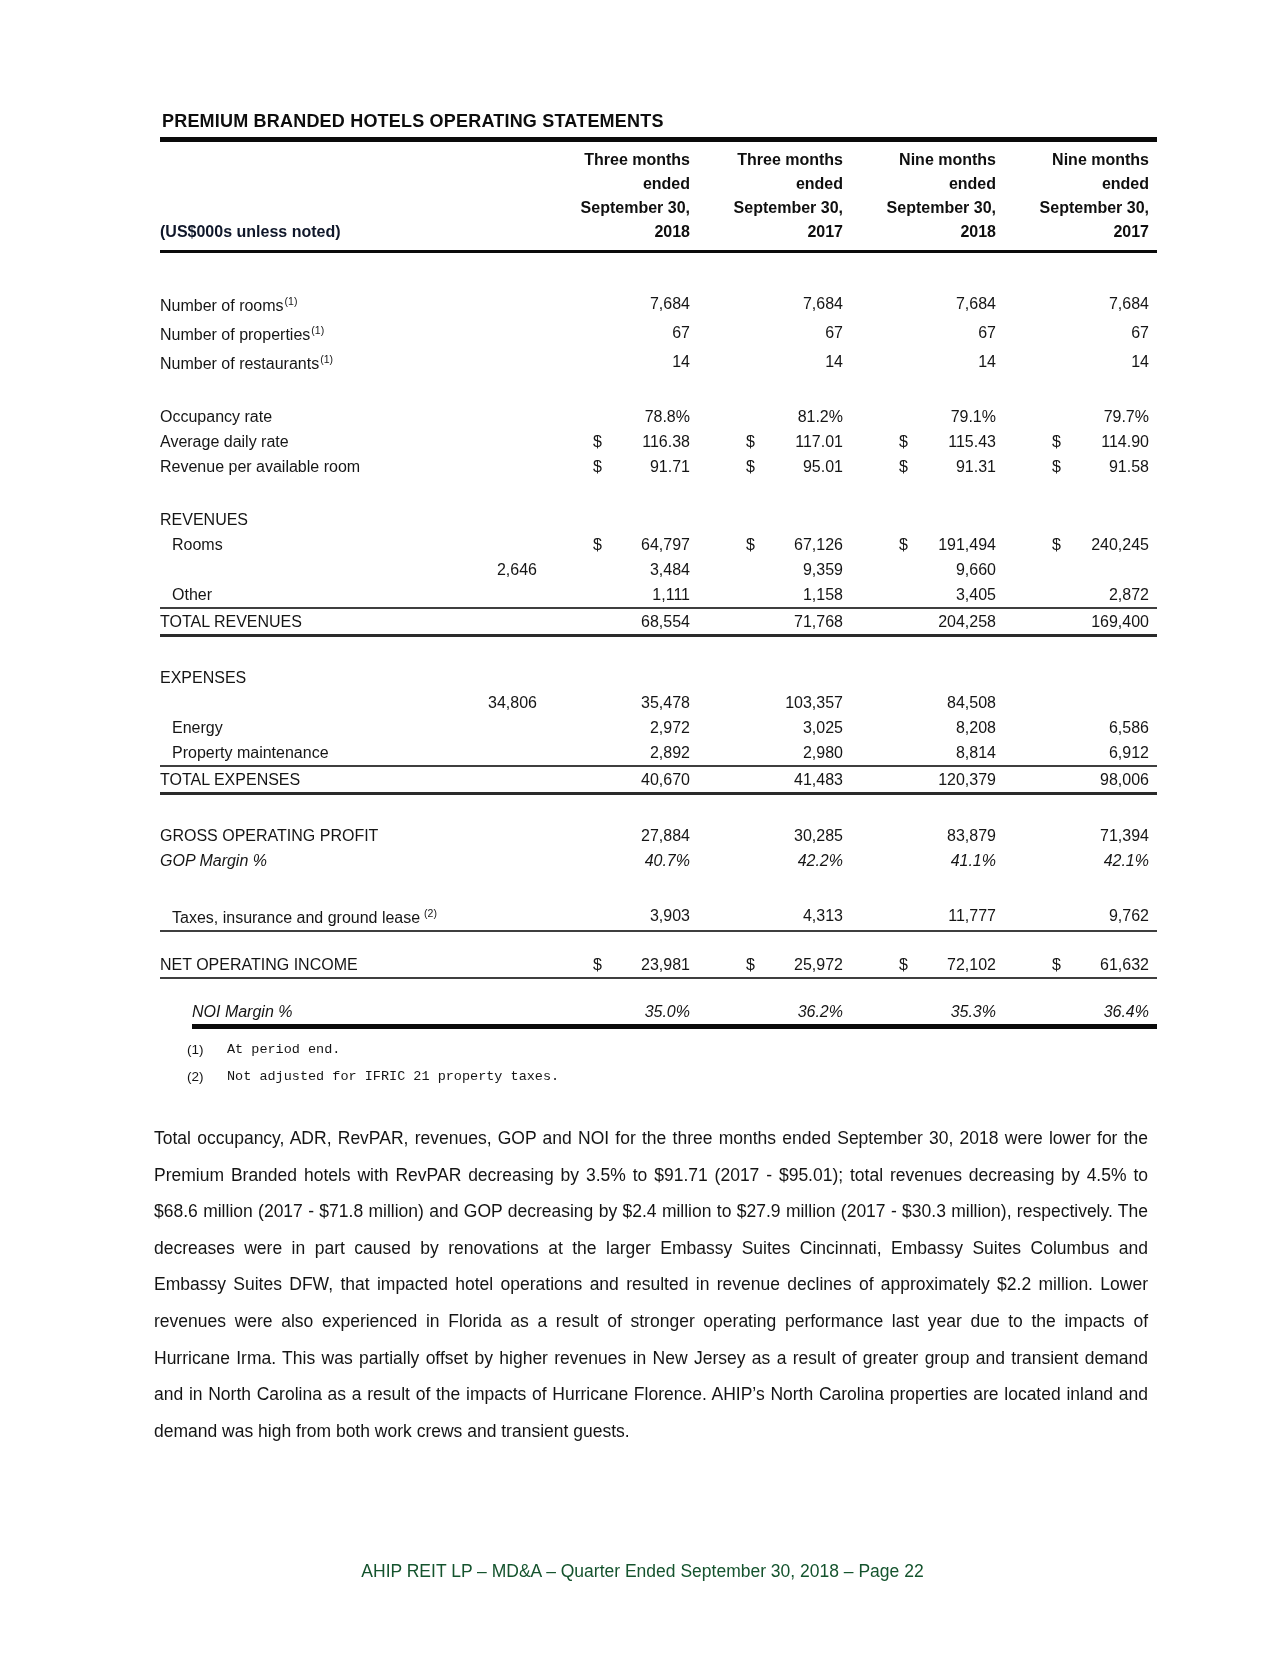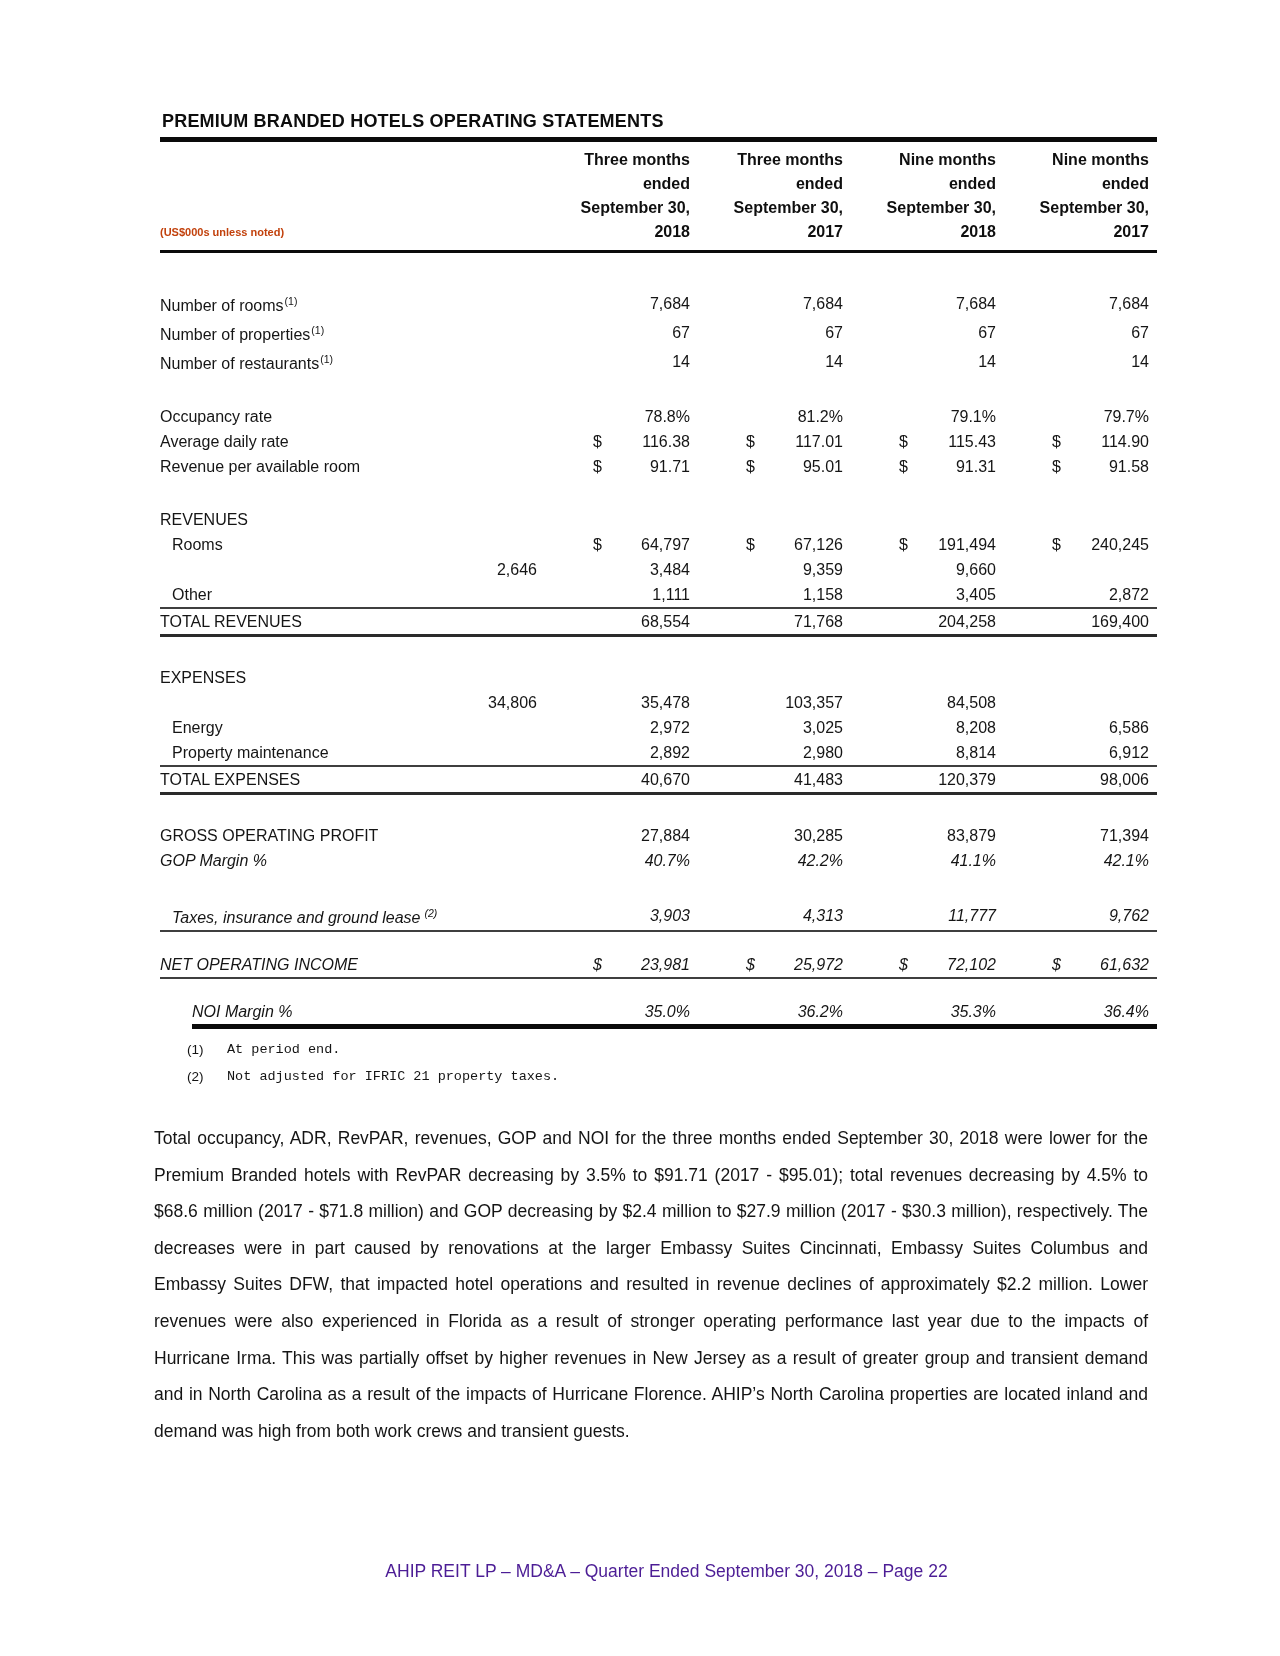--- a/index.html
+++ b/index.html
@@ -15,54 +15,54 @@
   }
 
   
   .optable{width:997px;}
   .trow{display:grid;grid-template-columns:1fr 153px 153px 153px 153px;padding-right:8px;box-sizing:border-box;}
   .thead{
     border-top:5px solid #0a0a0a;border-bottom:3px solid #0a0a0a;
     padding-top:6px;padding-bottom:6px;
   }
   .thead .hcol{font-weight:bold;text-align:right;font-size:16px;line-height:24px;color:#0f0f0f;}
-  .thead .hlabel{display:flex;align-items:flex-end;font-weight:bold;font-size:11px;line-height:24px;color:#c2410c;}
+  .thead .hlabel{display:flex;align-items:flex-end;font-weight:bold;font-size:16px;line-height:24px;color:#0f172a;}
 
   .tbody .trow{font-size:16px;line-height:25px;align-items:center;}
   .tbody .label{white-space:nowrap;}
   .tbody .label.ind{padding-left:12px;}
   .tbody .trow.it{font-style:italic;}
   sup.fn{font-size:10.5px;vertical-align:6px;margin-left:1px;}
 
   .cell{display:flex;justify-content:flex-end;padding-left:56px;box-sizing:border-box;}
   .cell .cur{margin-right:auto;}
   .spacer{width:100%;}
 
   
   .bt-thin{border-top:2px solid #3f3f3f;}
-  .bb-thin{border-bottom:2px solid #3f3f3f;font-style:italic;}
+  .bb-thin{border-bottom:2px solid #3f3f3f;}
   .bb-med{border-bottom:3px solid #2a2a2a;}
   .bb-thick{border-bottom:5px solid #0a0a0a;margin-left:32px;}
 
   
   .footnotes{margin-top:7px;font-size:13.5px;color:#141414;}
   .fnrow{display:flex;line-height:27px;}
   .fnrow .fnum{width:40px;padding-left:27px;box-sizing:content-box;flex:0 0 auto;}
   .fnrow .ftext{flex:1;font-family:Liberation Mono, monospace;}
 
   
   .bodytext{
     margin-top:30px;margin-left:-6px;width:994px;
     font-size:17.5px;line-height:36.6px;text-align:justify;color:#141414;
   }
 
   
   .pagefooter{
-    position:absolute;left:168px;width:997px;top:1561px;
-    font-size:17.5px;color:#4c1d95;text-align:center;
+    position:absolute;left:144px;width:997px;top:1561px;
+    font-size:17.5px;color:#14532d;text-align:center;
   }
 </style>
 </head>
 <body>
 
 <div class="page">
   <div class="content">
 
     <h1 class="doc-title">PREMIUM BRANDED HOTELS OPERATING STATEMENTS</h1>
 

